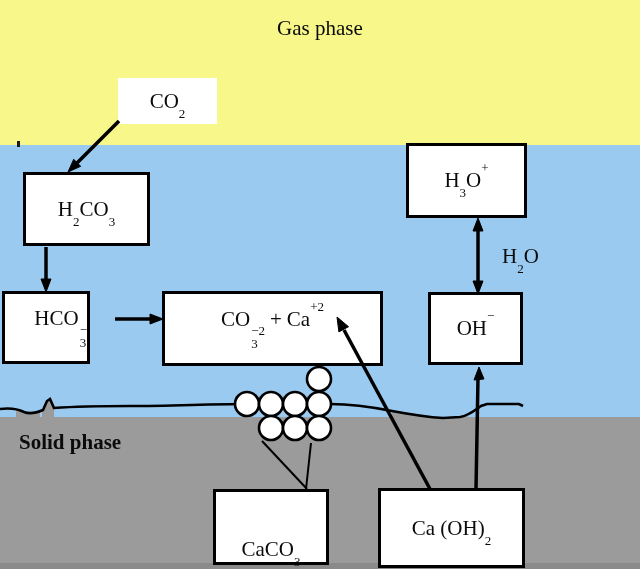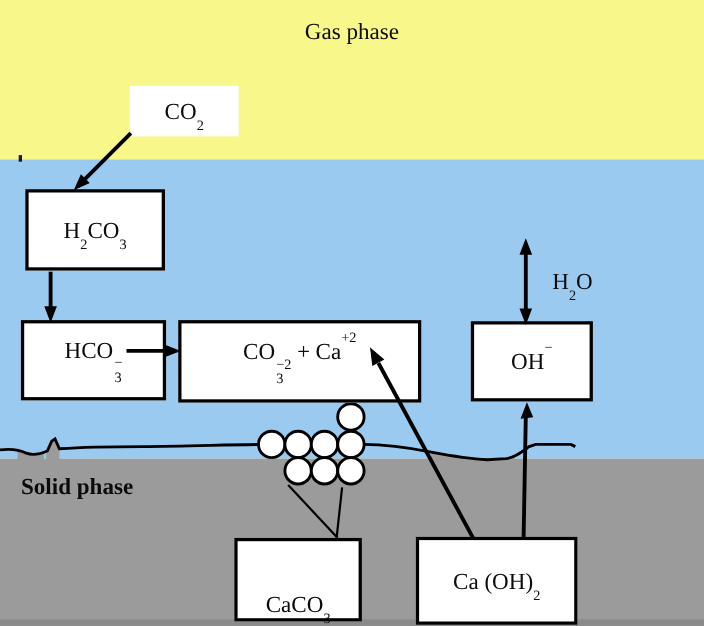--- a/index.html
+++ b/index.html
@@ -1,19 +1,19 @@
 <!DOCTYPE html>
 <html><head>
 <meta charset="utf-8">
 <style>
   html,body{margin:0;padding:0;}
   #stage{
     position:relative;width:640px;height:569px;overflow:hidden;
     font-family:"Liberation Serif","DejaVu Serif",serif;color:#0b0b0b;
-    background:#fef9c3;
+    background:#fde047;
   }
   .region{position:absolute;left:0;width:640px;}
   #gas-region{top:0;height:145px;background:#f8f78a;}
   #liquid-region{top:145px;height:272px;background:#9bcaf0;}
   #solid-region{top:417px;height:152px;background:#9b9b9b;}
   #bottom-strip{position:absolute;left:0;top:563px;width:640px;height:6px;background:#8a8a8a;}
   svg{position:absolute;left:0;top:0;pointer-events:none;}
   #svg-under{z-index:2;}
   .box{
     position:absolute;z-index:3;background:#ffffff;border:3px solid #000;
@@ -71,36 +71,39 @@
   </div>
 
   <div class="box noborder" style="left:89px;top:78px;width:99px;height:46px;margin-left:29px;">
     <span><span>CO</span><sub>2</sub></span>
   </div>
 
   <div class="box" style="left:23px;top:172px;width:127px;height:74px;">
     <span><span>H</span><sub>2</sub><span>CO</span><sub>3</sub></span>
   </div>
 
-  <div class="box" style="left:19px;top:291px;width:132px;height:73px;">
+  <div class="box" style="left:2px;top:291px;width:88px;height:73px;justify-content:flex-end;">
     <span><span>HCO</span><span class="stk">
           <span class="ss">−</span>
           <span class="sb">3</span>
         </span></span>
   </div>
 
   <div class="box" style="left:162px;top:291px;width:221px;height:75px;">
     <span><span>CO</span><span class="stk">
           <span class="ss">−2</span>
           <span class="sb">3</span>
         </span><span class="plus">+</span><span>Ca</span><sup>+2</sup></span>
   </div>
 
+  <div class="box" style="left:406px;top:143px;width:121px;height:75px;">
+    <span><span>H</span><sub>3</sub><span>O</span><sup>+</sup></span>
+  </div>
 
-  <div class="box" style="left:428px;top:292px;width:111px;height:73px;">
+  <div class="box" style="left:428px;top:292px;width:95px;height:73px;">
     <span><span>OH</span><sup>−</sup></span>
   </div>
 
   <div class="box" style="left:213px;top:489px;width:116px;height:76px;align-items:flex-end;">
     <span><span>CaCO</span><sub>3</sub></span>
   </div>
 
   <div class="box" style="left:378px;top:488px;width:147px;height:80px;">
     <span><span>Ca (OH)</span><sub>2</sub></span>
   </div>

